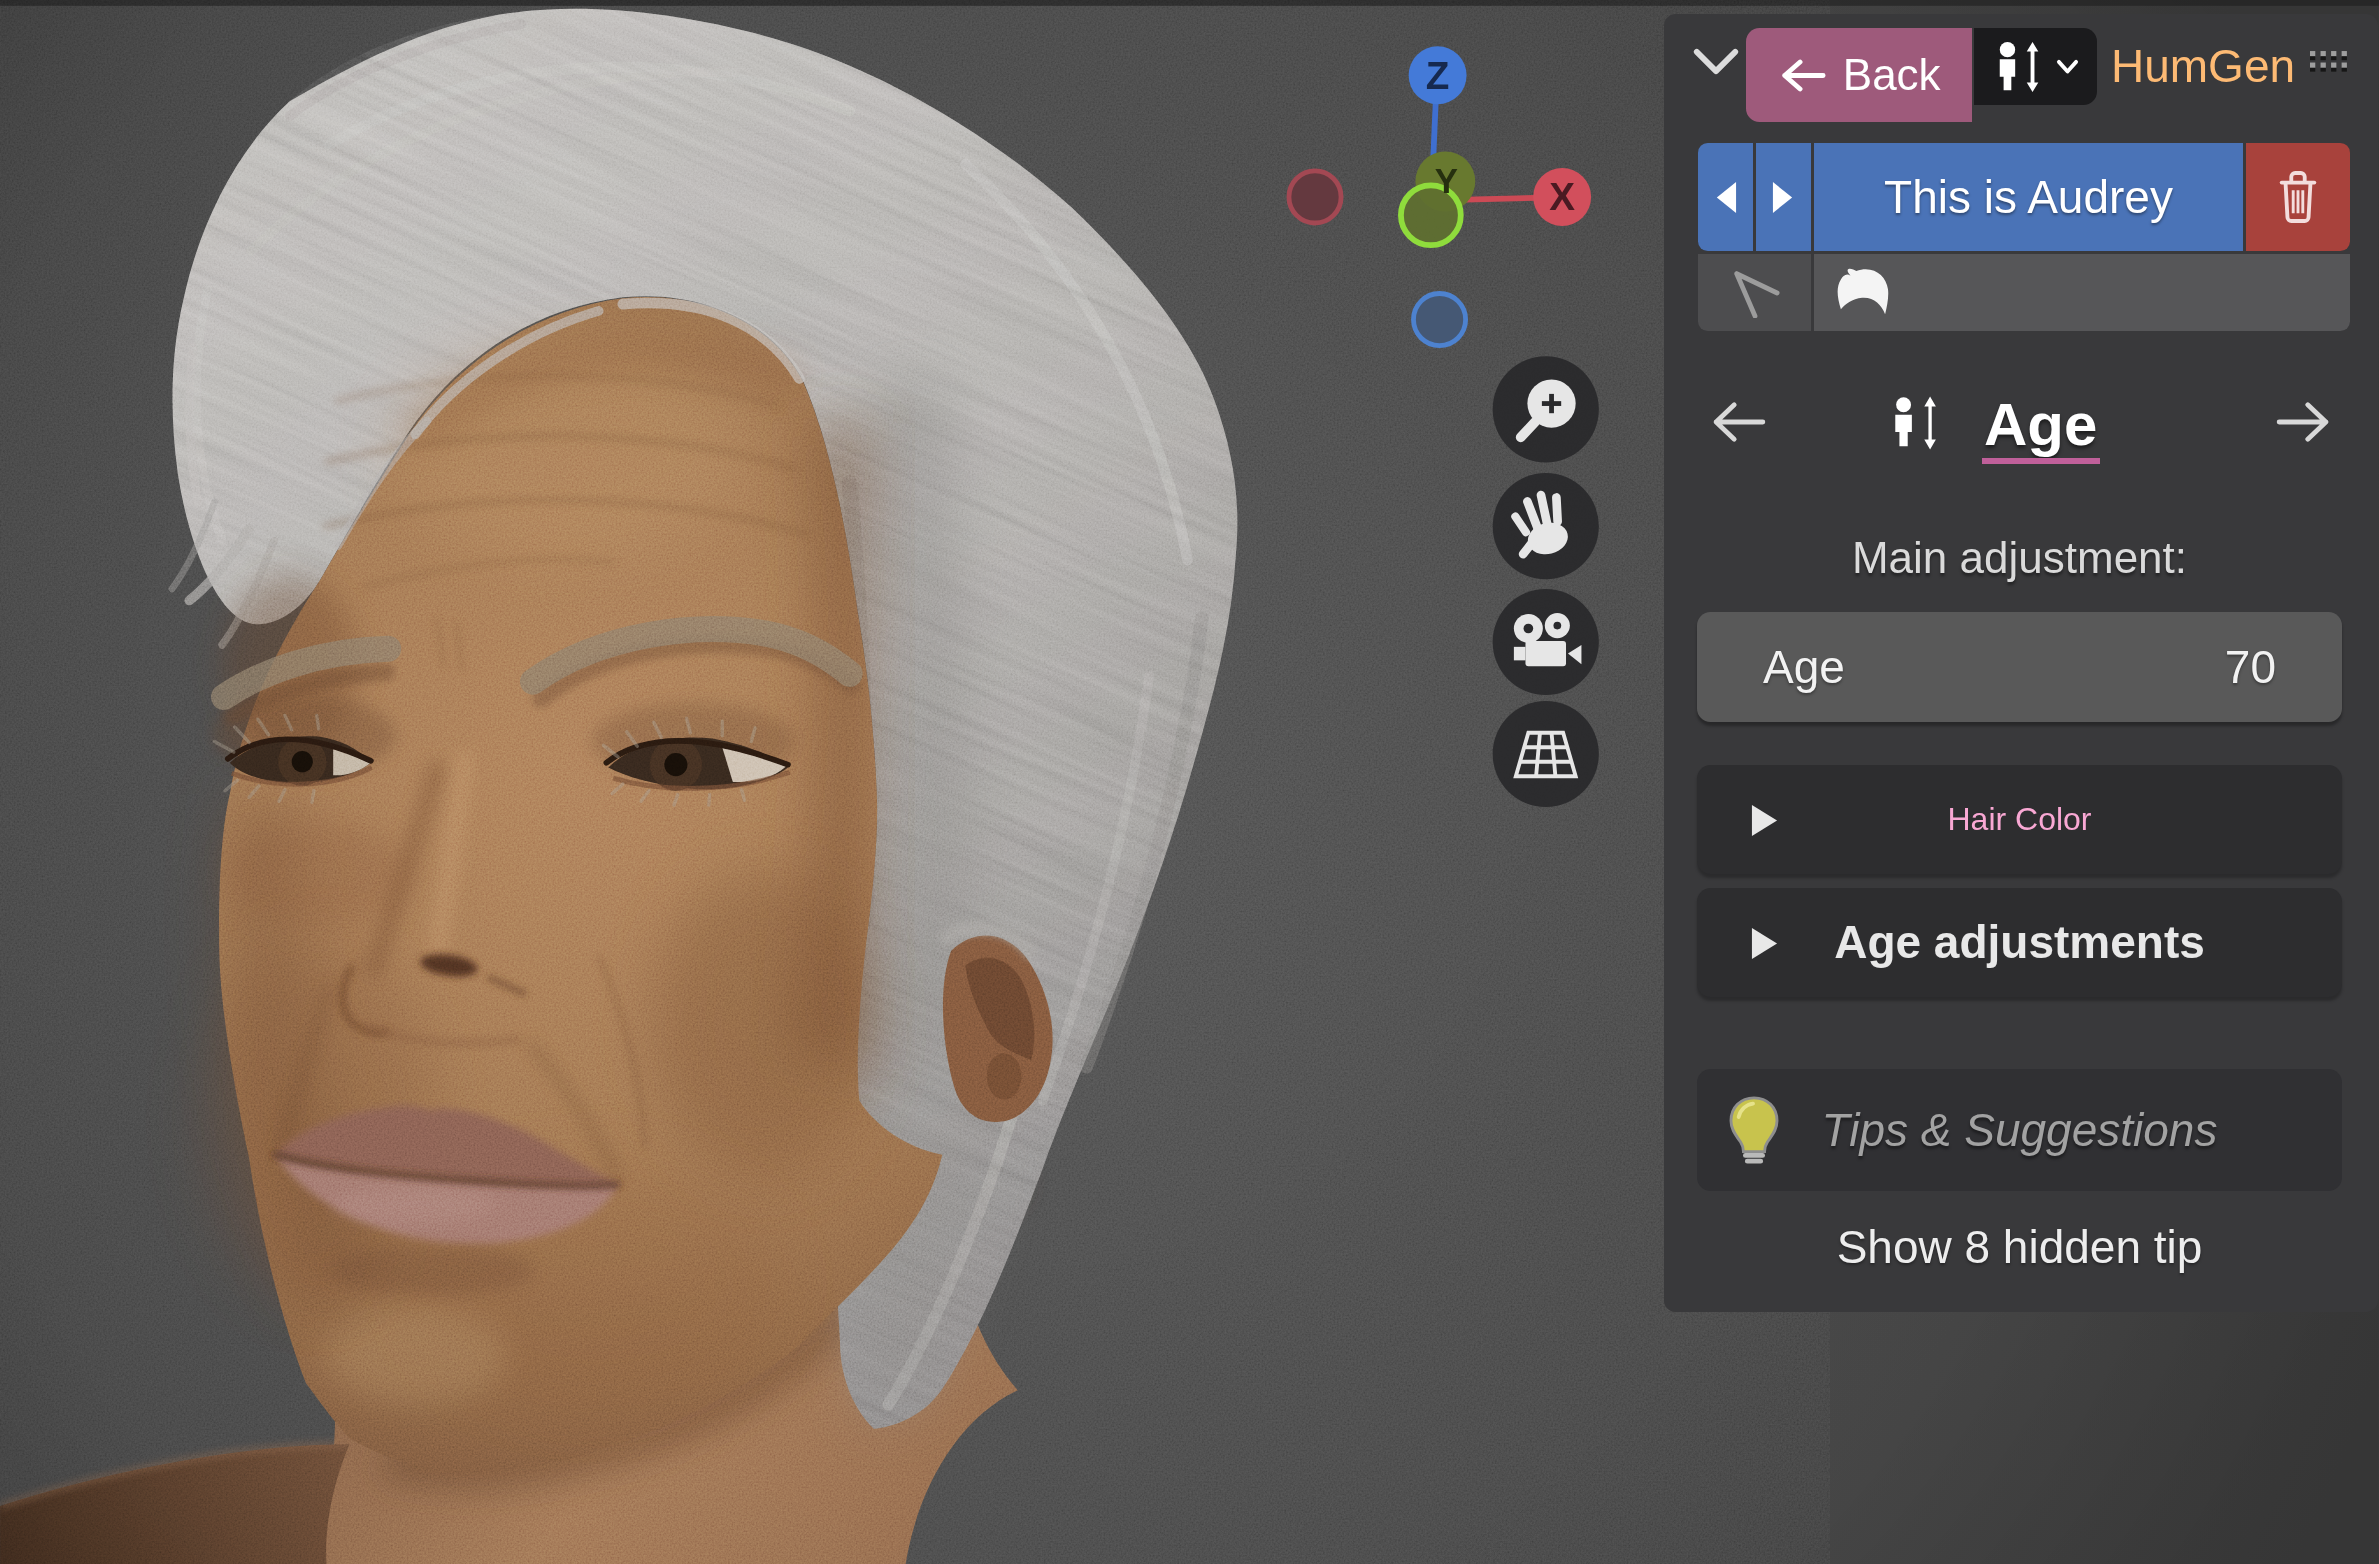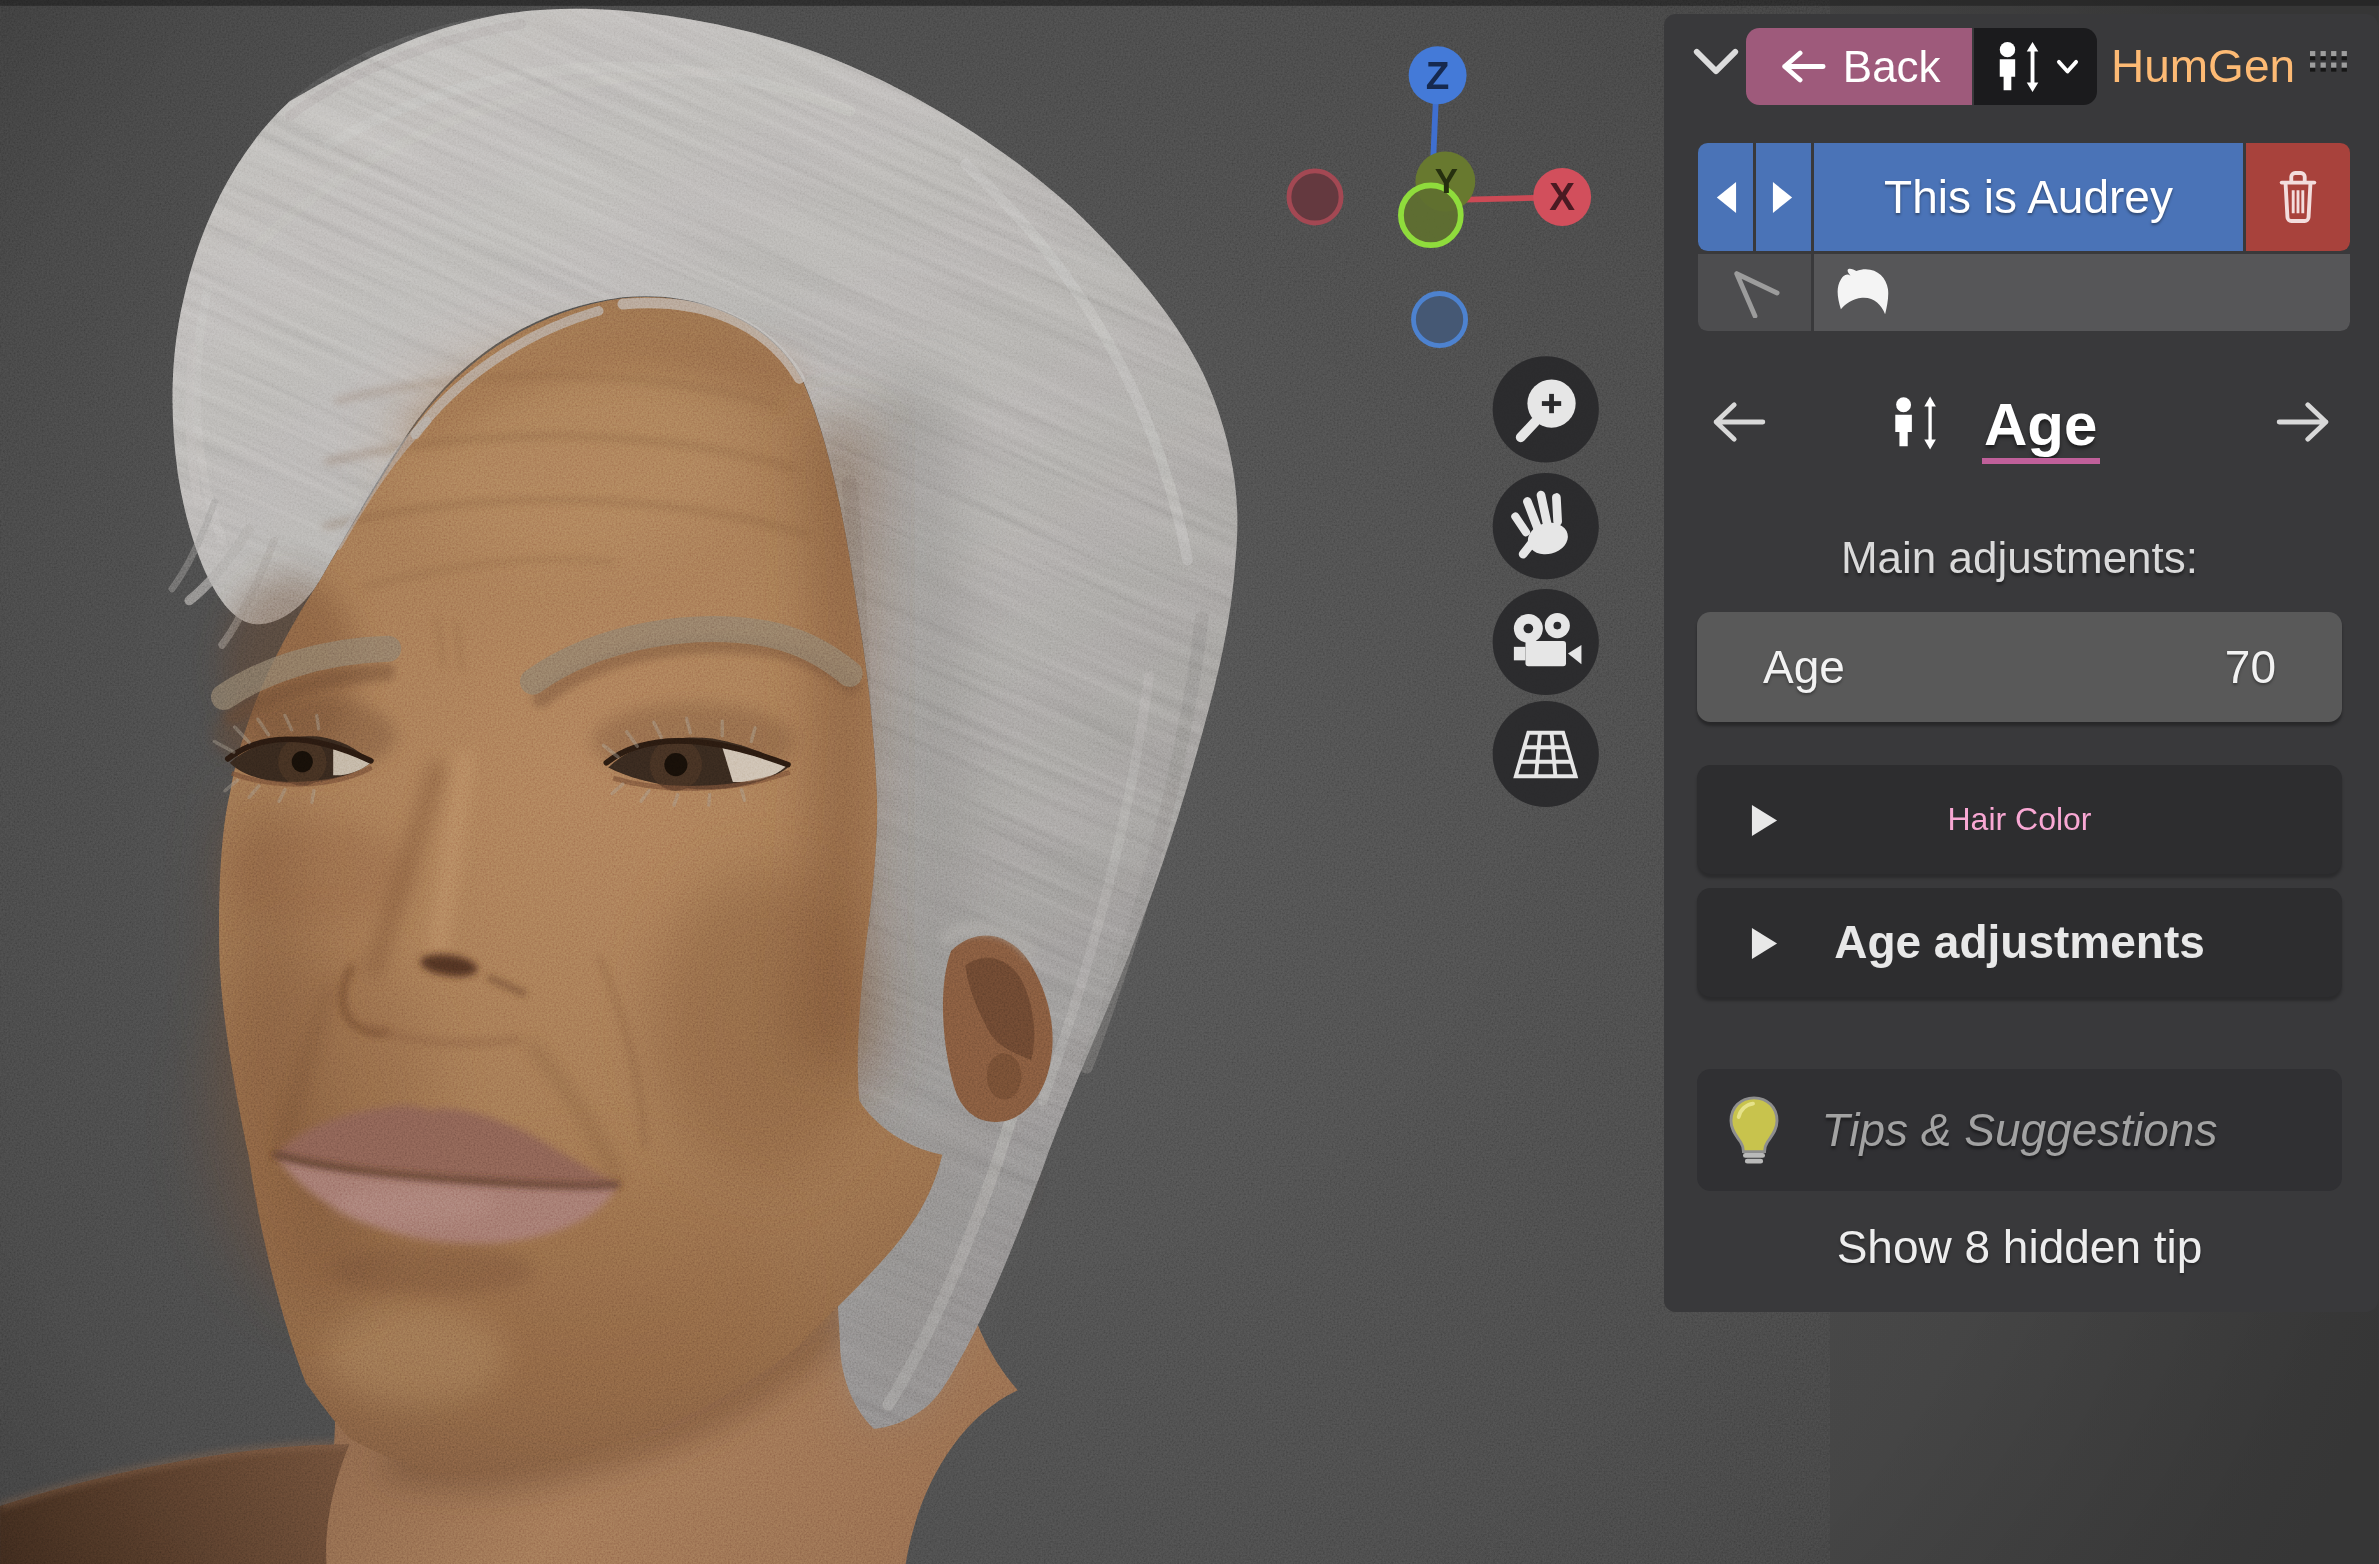--- a/index.html
+++ b/index.html
@@ -243,21 +243,21 @@
   <path d="M1578,774 L1624,774 M1574,789 L1628,789"></path>
  </g>
 </g>
 
 </svg>
 <div id="panel"></div>
 
 <svg class="abs" style="left:1690px;top:44px" width="52" height="37" viewBox="0 0 54 38">
     <path d="M7,8 L27,28 L47,8" fill="none" stroke="#dcdcdc" stroke-width="6" stroke-linecap="round" stroke-linejoin="round"></path>
   </svg>
-<div class="abs" style="left:1746px;top:28px;width:226px;height:77px;background:#9e5a7b;border-radius:13.5px 0 0 13.5px;display:flex;align-items:center;justify-content:center;gap:15.4px;">
+<div class="abs" style="left:1746px;top:28px;width:226px;height:94px;background:#9e5a7b;border-radius:13.5px 0 0 13.5px;display:flex;align-items:center;justify-content:center;gap:15.4px;">
   <svg width="50" height="33" viewBox="0 0 52 34">
       <path d="M24,3 L8,17 L24,31 M8,17 L48,17" fill="none" stroke="#fff" stroke-width="5" stroke-linecap="round" stroke-linejoin="round"></path>
     </svg>
   <span style="color:#fff;font-size:44px;">Back</span>
 </div>
 <div class="abs" style="left:1974px;top:28px;width:123px;height:77px;background:#1b1b1d;border-radius:0 13.5px 13.5px 0;display:flex;align-items:center;justify-content:center;gap:7.7px;">
   <svg width="56" height="54" viewBox="0 0 58 56">
     <circle cx="16" cy="10" r="8" fill="#fff"></circle>
     <path d="M8,20 L24,20 L24,38 L20,38 L20,52 L12,52 L12,38 L8,38 Z" fill="#fff"></path>
     <path d="M42,2 L48,12 L44,12 L44,44 L48,44 L42,54 L36,44 L40,44 L40,12 L36,12 Z" fill="#fff"></path>
@@ -328,21 +328,21 @@
   <circle cx="20" cy="12" r="9" fill="#fff"></circle>
   <path d="M10,24 L30,24 L30,45 L25,45 L25,62 L15,62 L15,45 L10,45 Z" fill="#fff"></path>
   <path d="M52,2 L59,14 L54,14 L54,54 L59,54 L52,66 L45,54 L50,54 L50,14 L45,14 Z" fill="#fff"></path>
 </svg>
 <div class="abs" style="left:1984px;top:390px;color:#fff;font-size:60px;font-weight:bold;text-shadow:0 2.9px 3.9px rgba(0,0,0,0.5);">Age</div>
 <div class="abs" style="left:1982px;top:458px;width:118px;height:5.8px;background:#c0609a;"></div>
 <svg class="abs" style="left:2275px;top:401px" width="56" height="42" viewBox="0 0 58 44">
     <path d="M34,4 L53,22 L34,40 M53,22 L4,22" fill="none" stroke="#d8d8d8" stroke-width="5" stroke-linecap="round" stroke-linejoin="round"></path>
   </svg>
 
-<div class="abs" style="left:1697px;top:533px;width:645px;text-align:center;color:#dadada;font-size:44px;text-shadow:0 2.9px 2.9px rgba(0,0,0,0.4);">Main adjustments:</div>
+<div class="abs" style="left:1697px;top:533px;width:645px;text-align:center;color:#dadada;font-size:44px;text-shadow:0 2.9px 2.9px rgba(0,0,0,0.4);">Main adjustment:</div>
 
 <div class="abs" style="left:1697px;top:612px;width:645px;height:110px;background:#595959;border-radius:13.5px;box-shadow:0 3.9px 2.9px rgba(0,0,0,0.3);display:flex;align-items:center;justify-content:space-between;padding:0 66px;box-sizing:border-box;color:#f2f2f2;font-size:46px;text-shadow:0 1.9px 2.9px rgba(0,0,0,0.35);">
   <span>Age</span>
     <span>70</span>
 </div>
 
 <div class="abs" style="left:1697px;top:765px;width:645px;height:109px;background:#2d2d2f;border-radius:13.5px;box-shadow:0 3.9px 2.9px rgba(0,0,0,0.25);">
   <svg class="abs" style="left:53px;top:38px" width="29" height="35" viewBox="0 0 30 36">
       <path d="M2,2 L28,18 L2,34 Z" fill="#e8e8e8"></path>
     </svg>

